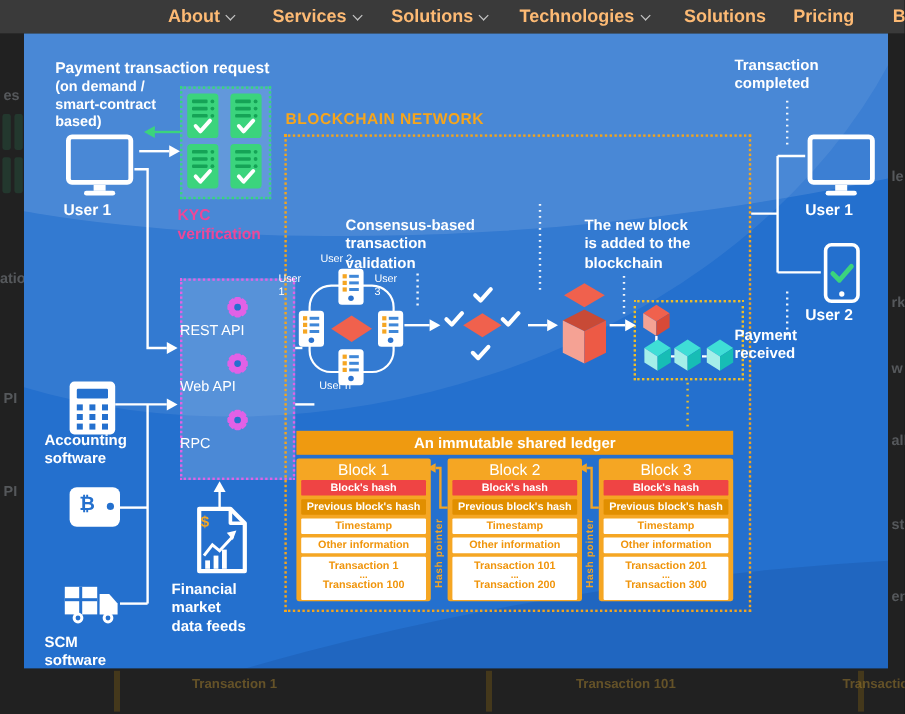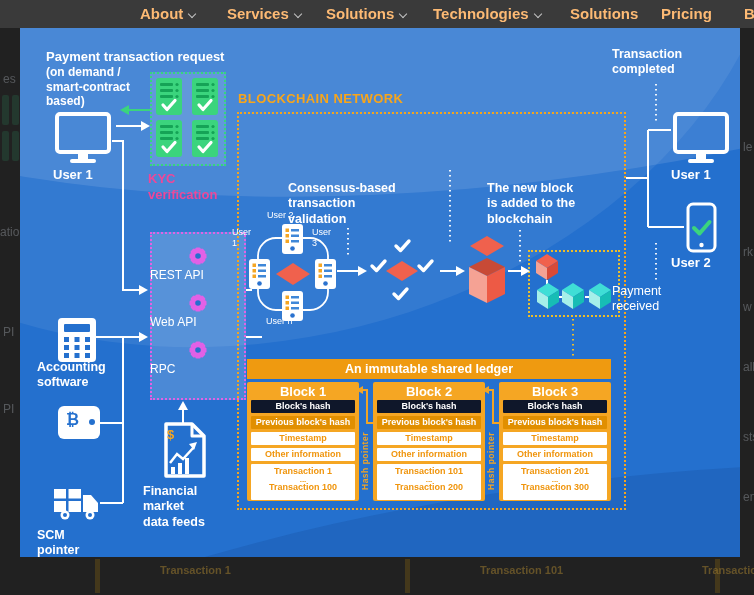--- a/index.html
+++ b/index.html
@@ -5,21 +5,21 @@
   html,body{margin:0;padding:0;background:#111;}
   #stage{position:relative;width:754px;height:595px;overflow:hidden;background:#202020;
          font-family:"Liberation Sans",sans-serif;}
   
   #nav{position:absolute;left:0;top:0;width:754px;height:28px;background:#3a3a3a;}
   .navitem{position:absolute;top:5px;font-size:15px;font-weight:600;color:#fdba74;white-space:nowrap;}
   .chev{display:inline-block;width:5px;height:5px;border-left:1.6px solid #c4c4c4;border-bottom:1.6px solid #c4c4c4;
         transform:rotate(-45deg);margin-left:6px;vertical-align:2px;}
   
   .strip{position:absolute;background:#212121;}
-  .frag{position:absolute;color:#8a8f96;opacity:.5;font-size:12px;font-weight:normal;white-space:nowrap;}
+  .frag{position:absolute;color:#8a8f96;opacity:.5;font-size:12px;font-weight:bold;white-space:nowrap;}
   .bfrag{position:absolute;color:#9c7a2e;opacity:.55;font-size:11px;font-weight:600;white-space:nowrap;}
   .sliver{position:absolute;width:5px;height:34px;background:#6e5413;opacity:.45;}
   .greenblob{position:absolute;width:7px;height:30px;background:#2f8f5f;opacity:.22;border-radius:2px;}
   
   #modal{position:absolute;left:20px;top:28px;width:720px;height:529px;background:#2470ce;overflow:hidden;}
   .wave{position:absolute;border-radius:50%;}
   
   .lbl{position:absolute;color:#fff;white-space:pre-line;line-height:1.22;}
   .b{font-weight:bold;}
   
@@ -27,23 +27,23 @@
           background:rgba(255,255,255,.14);box-sizing:border-box;}
   .apibox{position:absolute;left:150px;top:232px;width:96px;height:168px;border:2px dotted #e161e6;
           background:rgba(255,255,255,.18);box-sizing:border-box;}
   .netbox{position:absolute;left:237px;top:112px;width:389px;height:398px;border:2px dotted #f2a51f;box-sizing:border-box;}
   .cubebox{position:absolute;left:528px;top:250px;width:92px;height:67px;border:2px dotted #edbd2a;box-sizing:border-box;}
   
   .banner{position:absolute;left:247px;top:359px;width:364px;height:20px;background:#ef9a10;color:#fff;
           font-size:12.5px;font-weight:600;text-align:center;line-height:20px;}
   .block{position:absolute;top:382px;width:112px;height:119px;background:#f5a623;border-radius:2px;
          box-sizing:border-box;padding:0 4px;}
-  .bhead{height:18px;line-height:19px;text-align:center;color:#fff;font-weight:bold;font-size:13px;}
+  .bhead{height:18px;line-height:19px;text-align:center;color:#fff;font-weight:normal;font-size:13px;}
   .brow{height:13px;line-height:13px;margin-bottom:3px;text-align:center;font-size:9px;font-weight:600;border-radius:1px;}
-  .r-teal{background:#0f172a;color:#fff;}
+  .r-teal{background:#ef4444;color:#fff;}
   .r-dor{background:#e18f00;color:#fff;}
   .r-wht{background:#fff;color:#f0950c;}
   .btx{height:34px;padding-top:2px;font-size:9px;font-weight:600;text-align:center;background:#fff;color:#f0950c;border-radius:1px;}
   .btx div{line-height:11px;}
   .btx .dots{line-height:5px;font-size:8px;}
   .hashptr{position:absolute;top:428px;width:12px;height:66px;color:#f0a426;font-size:8.5px;font-weight:600;
            writing-mode:vertical-rl;transform:rotate(180deg);text-align:center;letter-spacing:.5px;}
   svg{position:absolute;left:0;top:0;pointer-events:none;}
 </style>
 </head>
@@ -354,21 +354,21 @@
   <div class="lbl b" style="left:46px;top:49px;width:210px;text-align:left;font-size:13px">Payment transaction request</div>
   <div class="lbl" style="left:46px;top:65px;width:150px;text-align:left;font-size:12px;font-weight:600">(on demand /
 smart-contract
 based)</div>
   <div class="lbl b" style="left:53px;top:167px;width:60px;font-size:13px">User 1</div>
   <div class="lbl b" style="left:148px;top:171px;width:80px;font-size:13px;color:#ec4899">KYC
 verification</div>
   <div class="lbl b" style="left:37px;top:360px;width:80px;font-size:12.5px">Accounting
 software</div>
   <div class="lbl b" style="left:37px;top:528px;width:80px;font-size:12.5px">SCM
-pointer</div>
+software</div>
   <div class="lbl b" style="left:143px;top:484px;width:80px;font-size:12.5px">Financial
 market
 data feeds</div>
   <div class="lbl" style="left:66px;top:410px;width:20px;font-size:16px;font-weight:bold;color:#2470ce;font-family:'DejaVu Sans',sans-serif">₿</div>
   <div class="lbl b" style="left:167px;top:427px;width:14px;font-size:13px;color:#f5a623">$</div>
 
   <div class="lbl" style="left:150px;top:268px;width:96px;font-size:12px">REST API</div>
   <div class="lbl" style="left:150px;top:315px;width:96px;font-size:12px">Web API</div>
   <div class="lbl" style="left:150px;top:362px;width:96px;font-size:12px">RPC</div>
 
@@ -427,16 +427,16 @@
     </div>
   </div>
 
   <div class="hashptr" style="left:360px">Hash pointer</div>
   <div class="hashptr" style="left:486px">Hash pointer</div>
 
   <div class="lbl" style="left:612px;top:47px;width:100px;font-size:12.5px;font-weight:600">Transaction
 completed</div>
   <div class="lbl b" style="left:671px;top:167px;width:60px;font-size:13px">User 1</div>
   <div class="lbl b" style="left:671px;top:255px;width:60px;font-size:13px">User 2</div>
-  <div class="lbl" style="left:612px;top:284px;width:100px;font-size:12.5px;font-weight:400">Payment
+  <div class="lbl" style="left:612px;top:272px;width:100px;font-size:12.5px;font-weight:700">Payment
 received</div>
 
 </div>
 
 </body></html>

